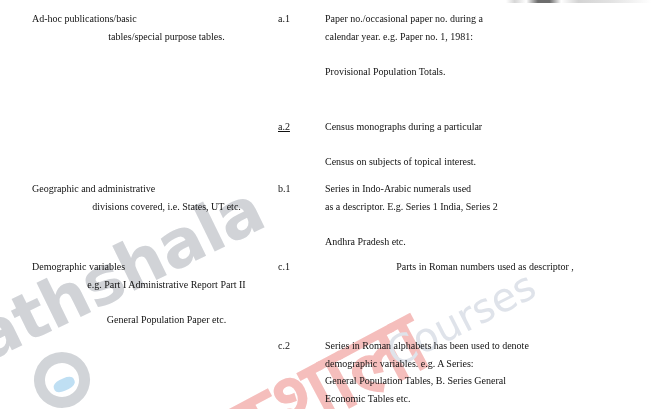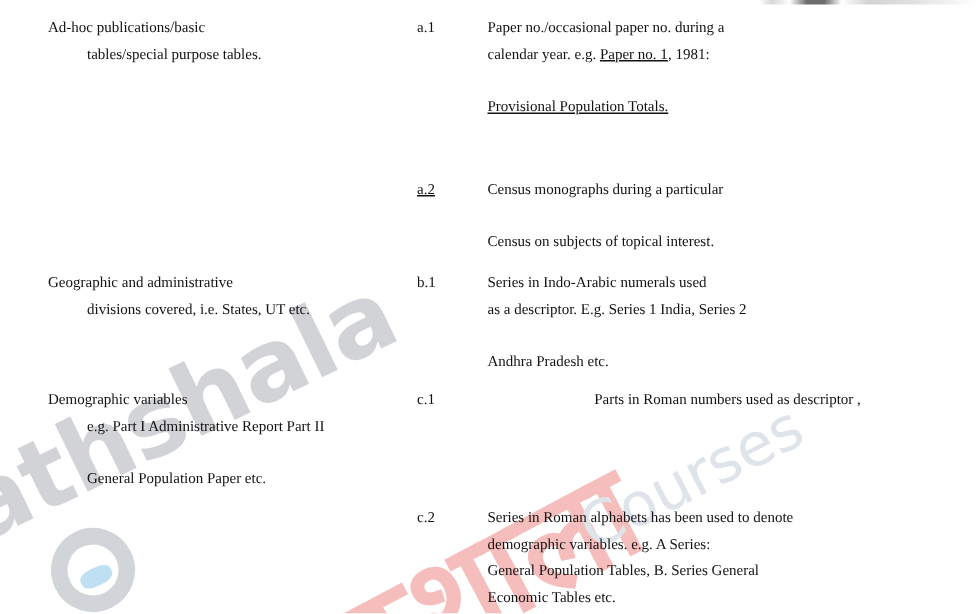--- a/index.html
+++ b/index.html
@@ -113,22 +113,23 @@
     width: 22px;
   }
   .hang {
     padding-left: 28px;
     text-indent: -28px;
   }
   .hang .cont {
     display: block;
     text-indent: 0;
     padding-left: 20px;
-  }
-  .u { text-decoration: underline; }
+    text-align: center;
+  }
+  .u { }
   .plain-line { display: block; }
   .gap { display: block; height: 17.6px; }
 </style>
 </head>
 <body>
 
 <div id="page">
 
   <div class="scan-artifact"></div>
 

